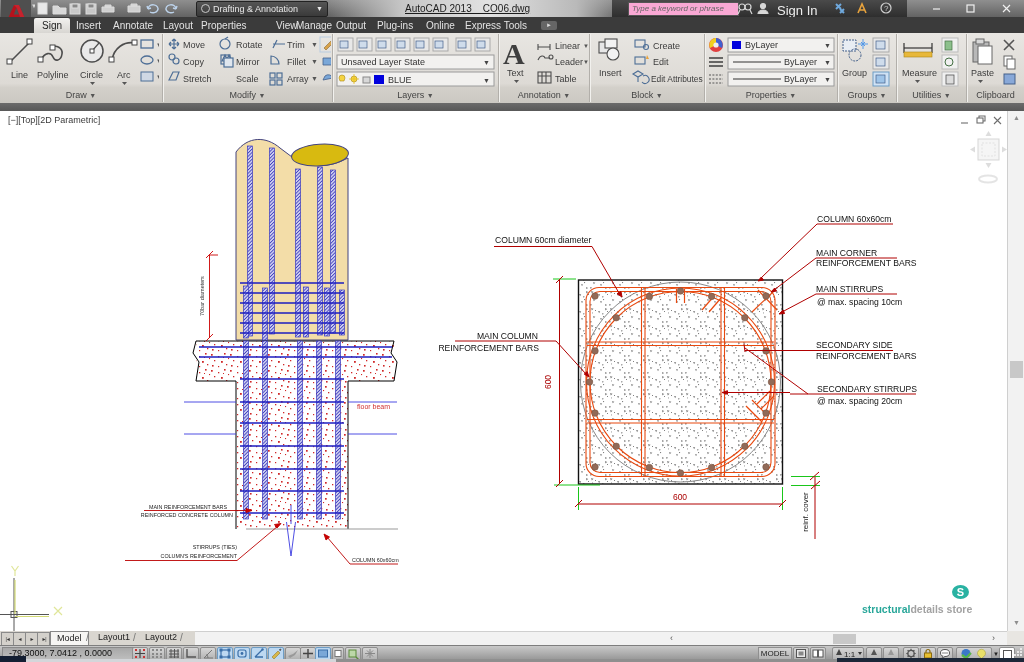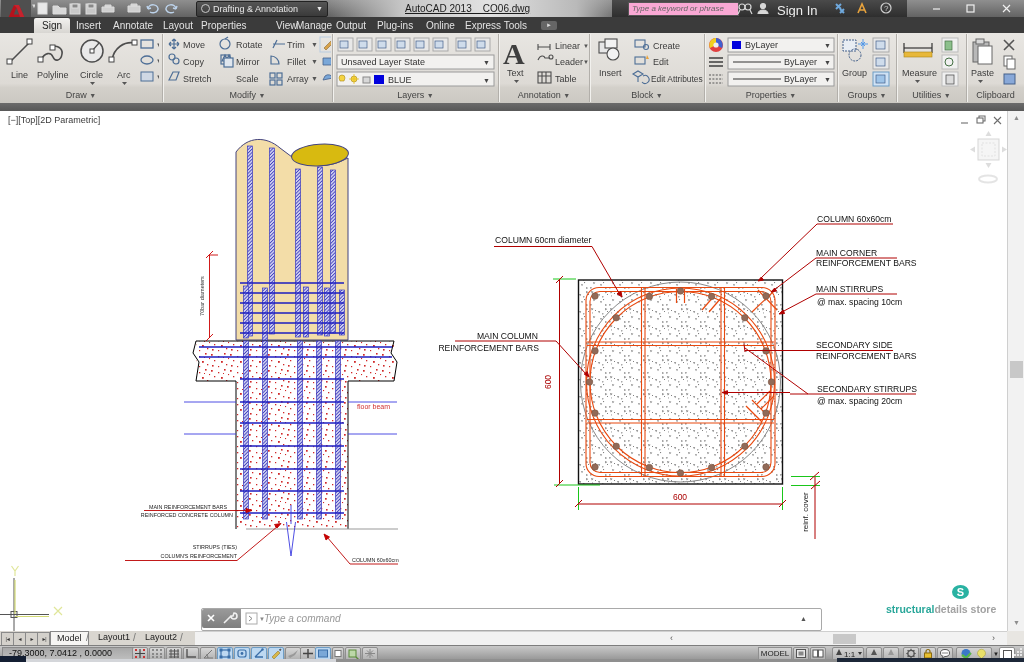--- a/index.html
+++ b/index.html
@@ -26,21 +26,21 @@
 #ribbon{left:0;top:33px;width:1024px;height:70px;
 background:linear-gradient(to bottom,#e8e6e2 0%,#dddad5 72%,#d3d0ca 78%,#cbc8c2 100%);}
 .psep{top:1px;width:1px;height:68px;background:#b2afaa;box-shadow:1px 0 0 #f2f1ee;}
 .plabel{top:56px;height:13px;font-size:9px;color:#444;text-align:center;line-height:13px;}
 .plabel span{font-size:7px;color:#555;}
 #darkstrip{left:0;top:103px;width:1024px;height:8px;background:linear-gradient(#6b6b6b,#585858);}
 
 #canvas{left:0;top:111px;width:1007px;height:520px;background:#ffffff;}
 #vplabel{left:8px;top:4px;font-size:9px;color:#3a3a3a;}
 
-#logo{left:862px;top:492px;font-size:10.5px;font-weight:bold;color:#29a79a;margin-left:24px;}
+#logo{left:862px;top:492px;font-size:10.5px;font-weight:bold;color:#29a79a;}
 #logo span{color:#a2a2a2;font-weight:bold;}
 #logobadge{left:952px;top:474px;width:17px;height:14px;background:#29b2a2;border-radius:50%;
 color:#fff;font-size:11px;font-weight:bold;text-align:center;line-height:14px;}
 
 #vscroll{left:1007px;top:111px;width:17px;height:520px;background:#f2f2f2;border-left:1px solid #cfcfcf;}
 .varrow{left:2px;width:13px;font-size:7px;color:#8e8e8e;text-align:center;}
 #vthumb{left:2px;top:250px;width:13px;height:17px;background:#c8c8c8;}
 #bottomband{left:0;top:631px;width:1024px;height:14px;background:#e8e6e2;}
 #hscroll{left:195px;top:0px;width:812px;height:14px;background:#f2f2f2;border-top:1px solid #cfcfcf;}
 #hthumb{left:638px;top:2px;width:23px;height:10px;background:#c8c8c8;}
@@ -694,32 +694,20 @@
       <div class="abs navbtn" style="left:37px;">►|</div>
       <div class="abs laytab" style="left:50px;background:#f6f5f3;border:1px solid #888;border-bottom:none;">Model</div>
       <div class="abs tslash" style="left:86px;">/</div>
       <div class="abs laytab" style="left:92px;">Layout1</div>
       <div class="abs tslash" style="left:133px;">/</div>
       <div class="abs laytab" style="left:139px;text-align:center;">Layout2</div>
       <div class="abs tslash" style="left:180px;">/</div>
     </div>
   </div>
 
-  <div class="abs" id="cmdbox">
-    <div class="abs" id="cmdtab"></div>
-    <svg class="abs" style="left:0;top:0;" width="60" height="19">
-      <path d="M6 6 l6 6 M12 6 l-6 6" stroke="#fff" stroke-width="1.6"></path>
-      <path d="M22 14 l7 -7 M29 7 a3 3 0 1 0 3 -3 l-1 3 z" stroke="#f0f0f0" stroke-width="1.6" fill="none"></path>
-      <rect x="44" y="4" width="11" height="11" fill="#fff" stroke="#aaa"></rect>
-      <path d="M47 7 l3 2.5 l-3 2.5" stroke="#888" stroke-width="1" fill="none"></path>
-    </svg>
-    <div class="abs" style="left:57px;top:7px;font-size:6px;color:#888;">▼</div>
-    <div class="abs" id="cmdtxt">Type  a  command</div>
-    <div class="abs" id="cmdcaret">▲</div>
-  </div>
 
   <div class="abs" id="statusbar">
     <div class="abs" id="coords">-79.3000, 7.0412 , 0.0000</div>
     <div class="abs sbtn" style="left:132px;"><svg width="12" height="11">
           <path d="M6 1 v9 M1 5.5 h10" stroke="#444" stroke-width="1.2"></path>
           <g fill="#c33">
             <rect x="1" y="1" width="2" height="2"></rect>
             <rect x="9" y="1" width="2" height="2"></rect>
             <rect x="1" y="8" width="2" height="2"></rect>
             <rect x="9" y="8" width="2" height="2"></rect>

